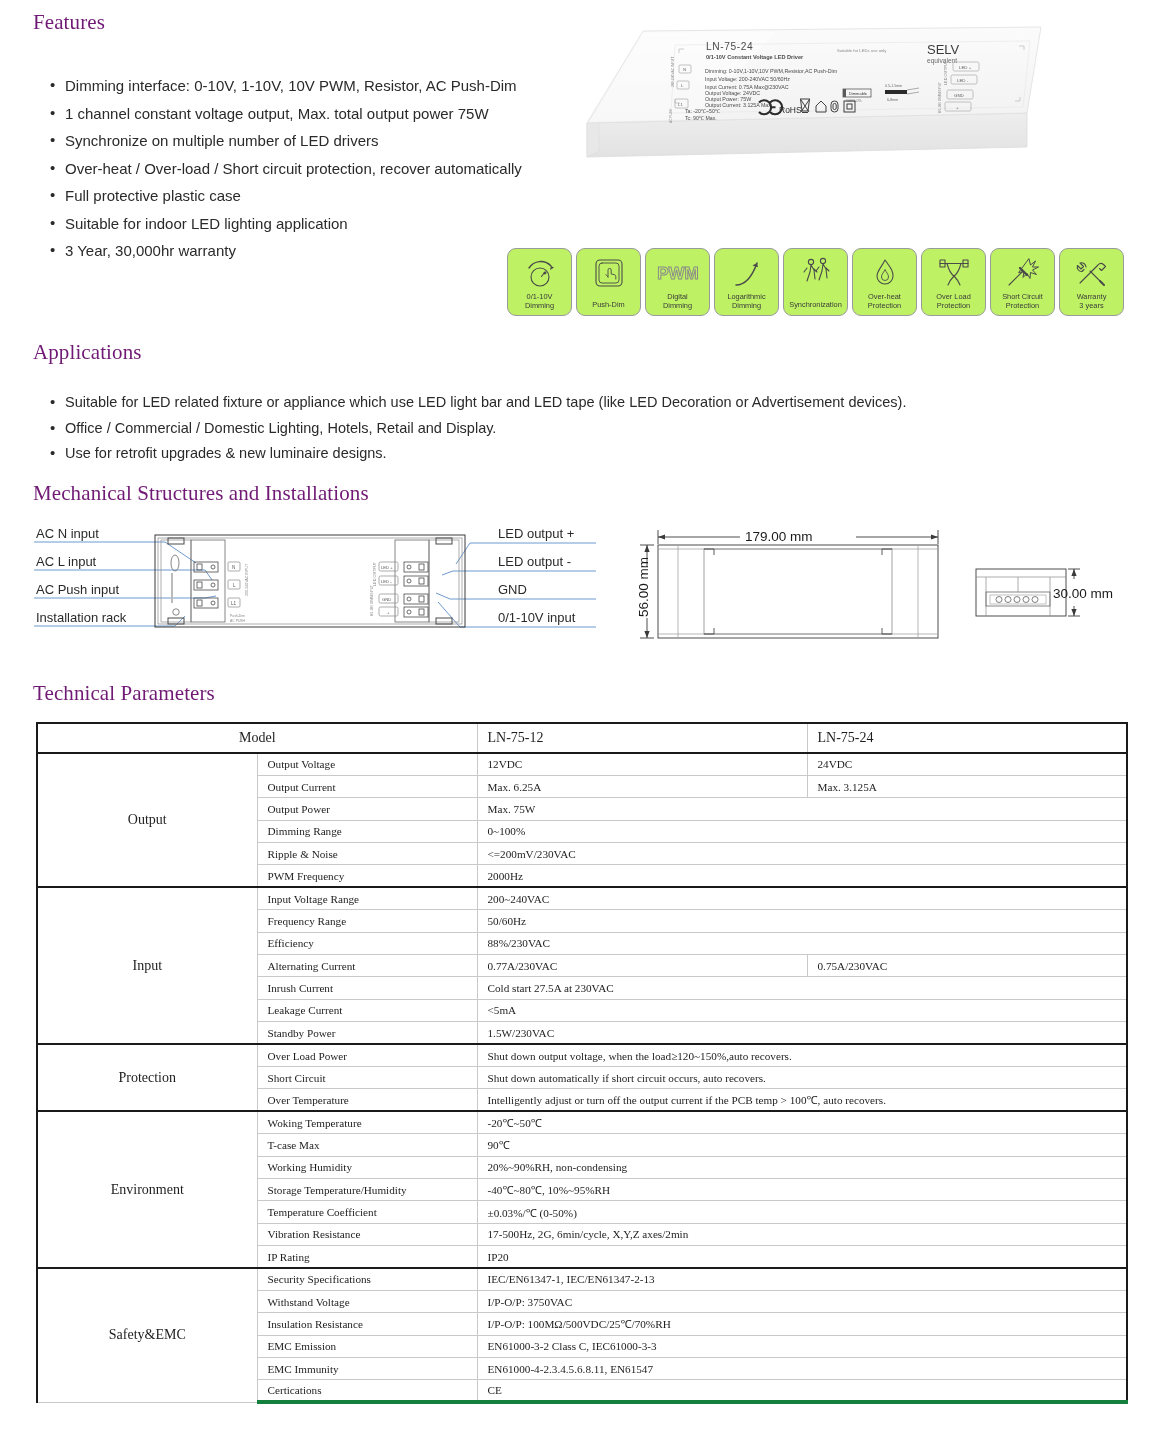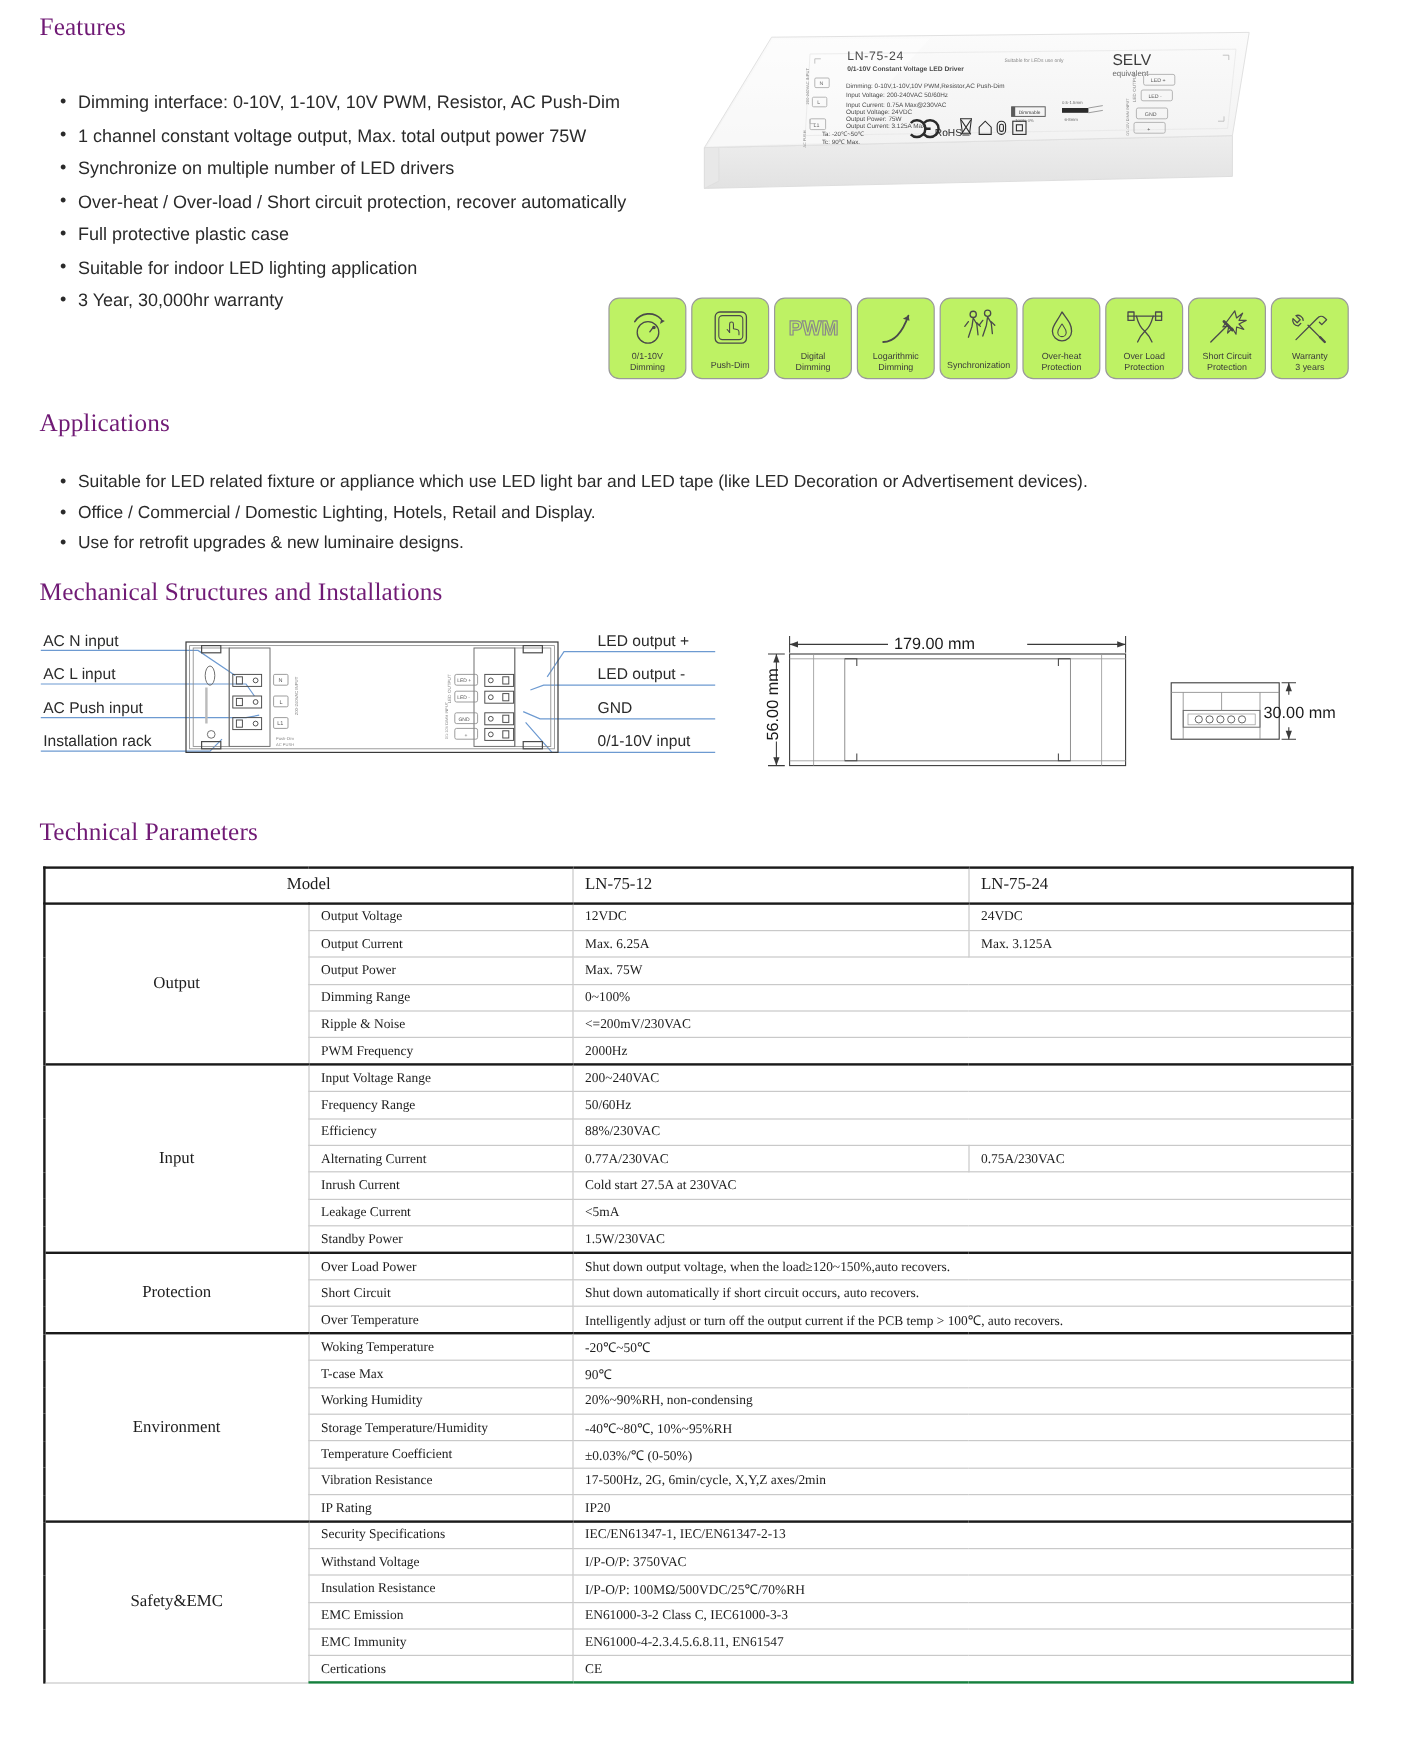--- a/index.html
+++ b/index.html
@@ -100,21 +100,21 @@
   #tech-table tr.hdr td{
     height:30px;font-size:14px;
     border-top:2px solid #1a1a1a;
     border-bottom:2px solid #1a1a1a;
   }
   #tech-table tr.hdr td.modelcell{
     text-align:center;padding-left:0;font-size:14px;
     border-left:2px solid #1a1a1a;
   }
   #tech-table tr.grp-start td{border-top:2px solid #1a1a1a;}
-  #tech-table tr.tbl-end td{border-bottom:2px solid #15803d;}
+  #tech-table tr.tbl-end td{border-bottom:4px solid #15803d;}
   #tech-table td.grpcell{
     border-left:2px solid #1a1a1a;
     text-align:center;
     font-size:14px;
     padding-left:0;
     vertical-align:middle;
   }
   #tech-table td.spanval{border-right:2px solid #1a1a1a;}
 </style>
 </head>

